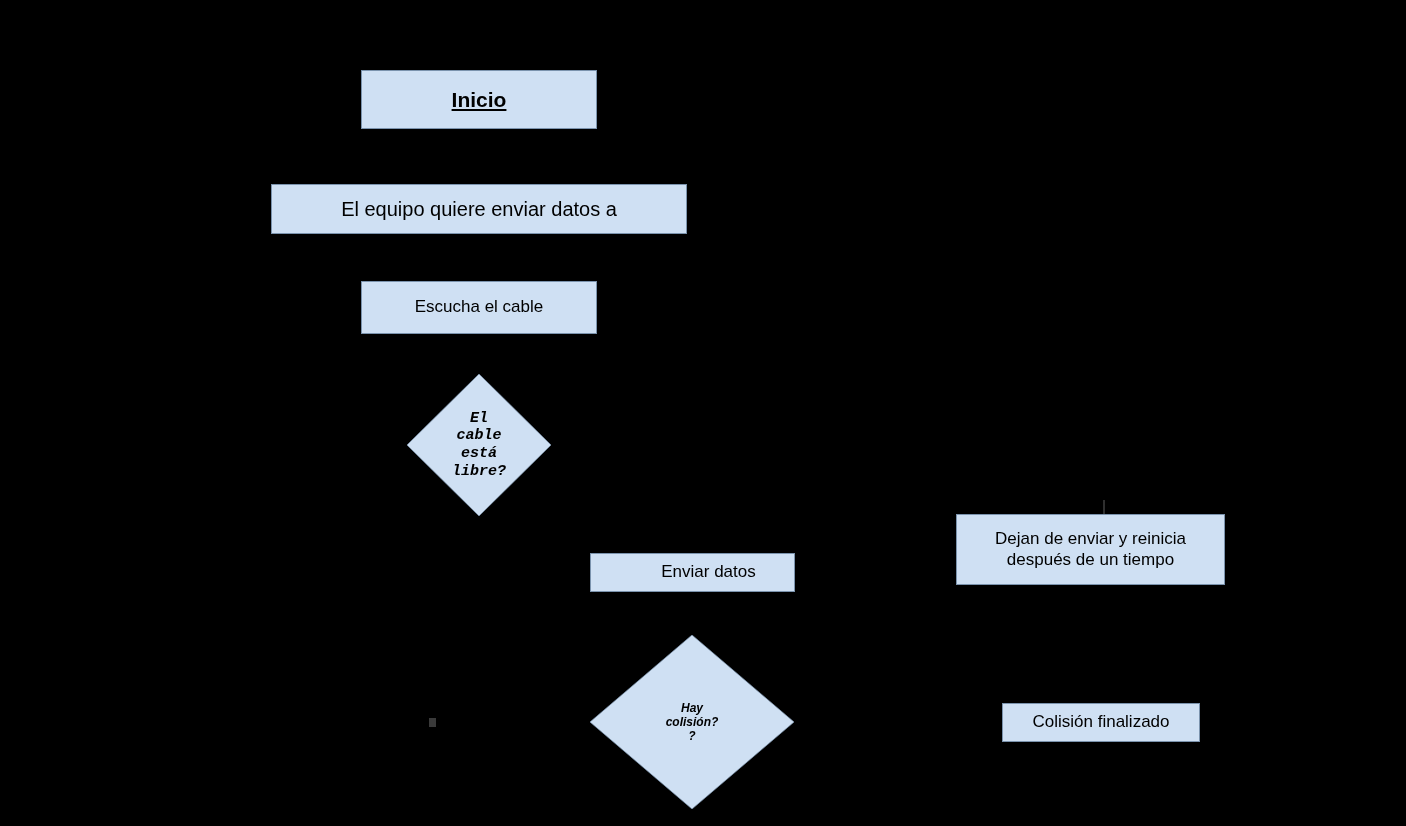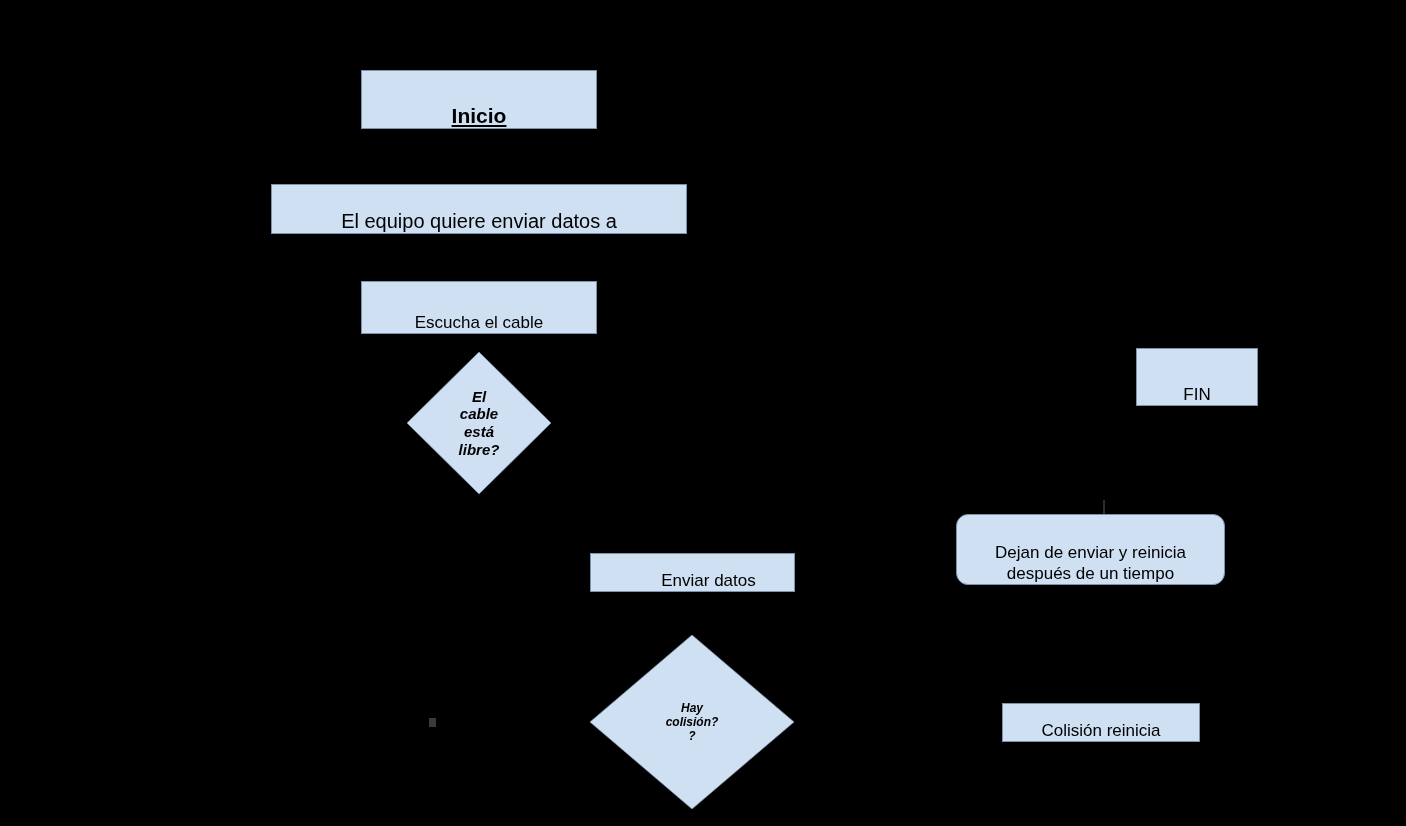--- a/index.html
+++ b/index.html
@@ -12,21 +12,21 @@
     width: 1406px;
     height: 826px;
     background: #000000;
     overflow: hidden;
     font-family: "Liberation Sans", sans-serif;
   }
   .node {
     position: absolute;
     box-sizing: border-box;
     display: flex;
-    align-items: flex-end;
+    align-items: center;
     justify-content: center;
     text-align: center;
     color: #000000;
     background: #cfe0f3;
     border: 1px solid #7b93ad;
     line-height: 1.2;
   }
   .node .label {
     display: block;
     width: 100%;
@@ -82,37 +82,34 @@
   </div>
 
   <div class="node" style="left: 361px; top: 281px; width: 236px; height: 53px; font-size: 17px;">
     <span class="label">Escucha el cable</span>
   </div>
 
   <div class="node" style="left: 271px; top: 184px; width: 416px; height: 50px; font-size: 20px;">
     <span class="label">El equipo quiere enviar datos a</span>
   </div>
 
-  <div class="diamond-wrap" style="left: 407px; top: 352px; width: 144px; height: 142px;">
+  <div class="diamond-wrap" style="left: 407px; top: 374px; width: 144px; height: 142px; font-family: Liberation Mono, monospace;">
     <svg viewBox="0 0 100 100" preserveAspectRatio="none" style="width: 144px; height: 142px;">
       <polygon points="50,0 100,50 50,100 0,50" fill="#cfe0f3" stroke="#7b93ad" stroke-width="0.7" vector-effect="non-scaling-stroke"></polygon>
     </svg>
     <span class="dlabel" style="font-size: 15px;">El
 cable
 está
 libre?</span>
   </div>
 
-  <div class="node" style="left: 1136px; top: 348px; width: 122px; height: 58px; font-size: 17px;">
-    <span class="label">FIN</span>
-  </div>
 
   <div class="edge-stub" style="left: 1103px; top: 500px; width: 2px; height: 14px;"></div>
 
-  <div class="node" style="left: 956px; top: 514px; width: 269px; height: 71px; font-size: 17px; border-radius: 12px;">
+  <div class="node" style="left: 956px; top: 514px; width: 269px; height: 71px; font-size: 17px;">
     <span class="label">Dejan de enviar y reinicia
 después de un tiempo</span>
   </div>
 
   <div class="node" style="left: 590px; top: 553px; width: 205px; height: 39px; font-size: 17px; padding-left: 32px;">
     <span class="label">Enviar datos</span>
   </div>
 
   <div class="diamond-wrap" style="left: 590px; top: 635px; width: 204px; height: 174px;">
     <svg viewBox="0 0 100 100" preserveAspectRatio="none" style="width: 204px; height: 174px;">
@@ -120,16 +117,16 @@
     </svg>
     <span class="dlabel" style="font-size: 12px;">Hay
 colisión?
 ?</span>
   </div>
 
 
   <div class="arrow-frag" style="left: 429px; top: 718px; width: 7px; height: 9px;"></div>
 
   <div class="node" style="left: 1002px; top: 703px; width: 198px; height: 39px; font-size: 17px;">
-    <span class="label">Colisión reinicia</span>
+    <span class="label">Colisión finalizado</span>
   </div>
 
 </div>
 
 </body></html>

